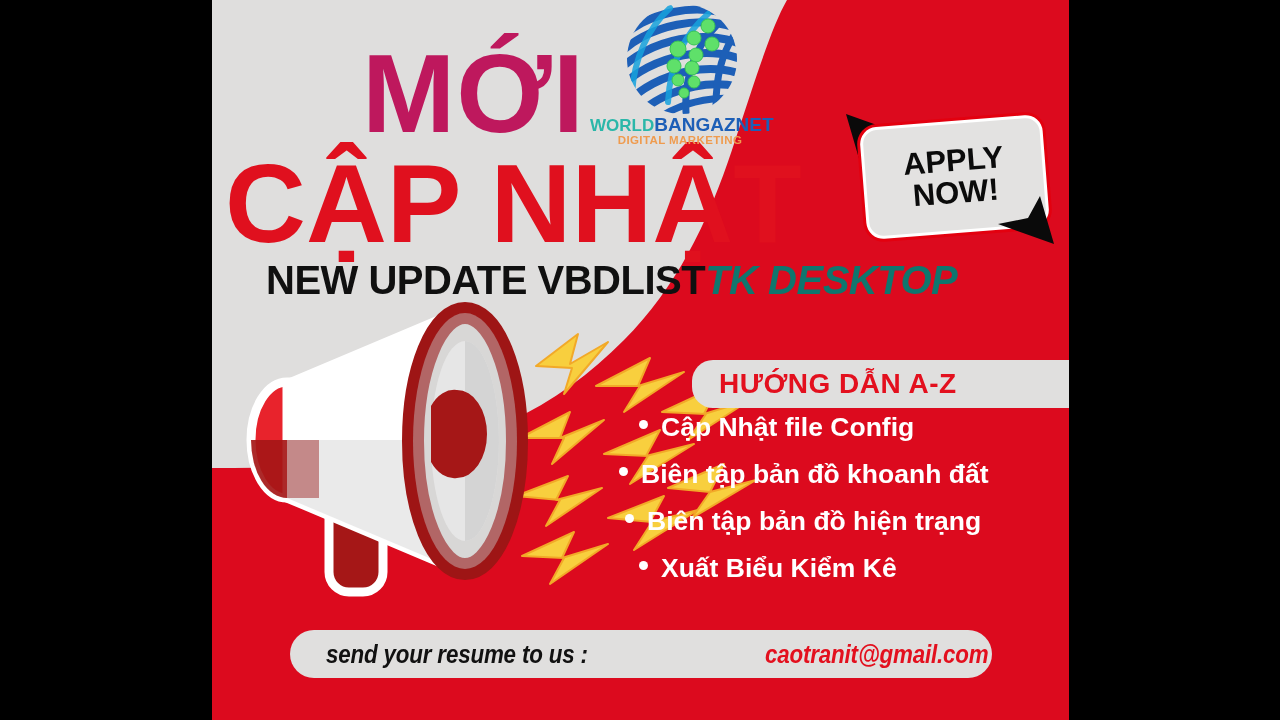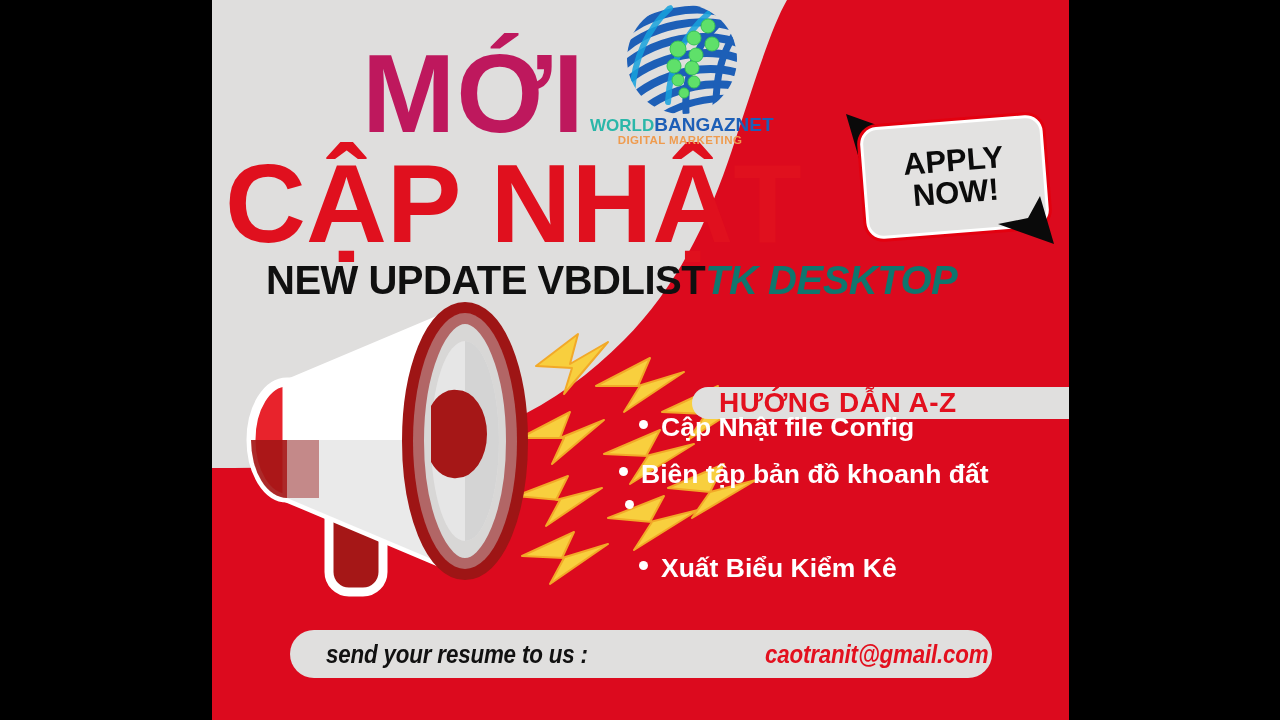--- a/index.html
+++ b/index.html
@@ -78,23 +78,23 @@
 
   
   .megaphone { position:absolute; left:5px; top:300px; width:420px; height:340px; }
   .megaphone svg { display:block; }
 
   
   .bolts { position:absolute; left:300px; top:320px; width:300px; height:300px; }
 
   
   .guide-pill {
-    position:absolute; left:480px; top:360px; width:400px; height:32px;
+    position:absolute; left:480px; top:360px; width:400px; height:48px;
     background:#e0dfde; border-radius:21px 0 0 21px;
-    display:flex; align-items:center;margin-top:27px;
+    display:flex; align-items:center;
   }
   .guide-pill span {
     margin-left:27px; font-size:28px; font-weight:700; color:#e3101e;
     letter-spacing:0.5px; white-space:nowrap;
   }
 
   
   .bullets { position:absolute; left:403px; top:413px; width:460px; }
   .bullet-row { display:flex; align-items:baseline; margin-bottom:6px; height:41px; }
   .bullet-dot {
@@ -265,20 +265,21 @@
       <div class="bullet-row row-indent-1">
         <span class="bullet-dot"></span>
         <span class="bullet-txt">Cập Nhật file Config</span>
       </div>
       <div class="bullet-row row-indent-2">
         <span class="bullet-dot"></span>
         <span class="bullet-txt">Biên tập bản đồ khoanh đất</span>
       </div>
       <div class="bullet-row row-indent-3">
         <span class="bullet-dot"></span>
+        <span class="bullet-txt">Biên tập bản đồ hiện trạng</span>
       </div>
       <div class="bullet-row row-indent-4">
         <span class="bullet-dot"></span>
         <span class="bullet-txt">Xuất Biểu Kiểm Kê</span>
       </div>
     </div>
 
     <div class="resume-bar">
       <span class="resume-label">send your resume to us :</span>
       <span class="resume-email">caotranit@gmail.com</span>

